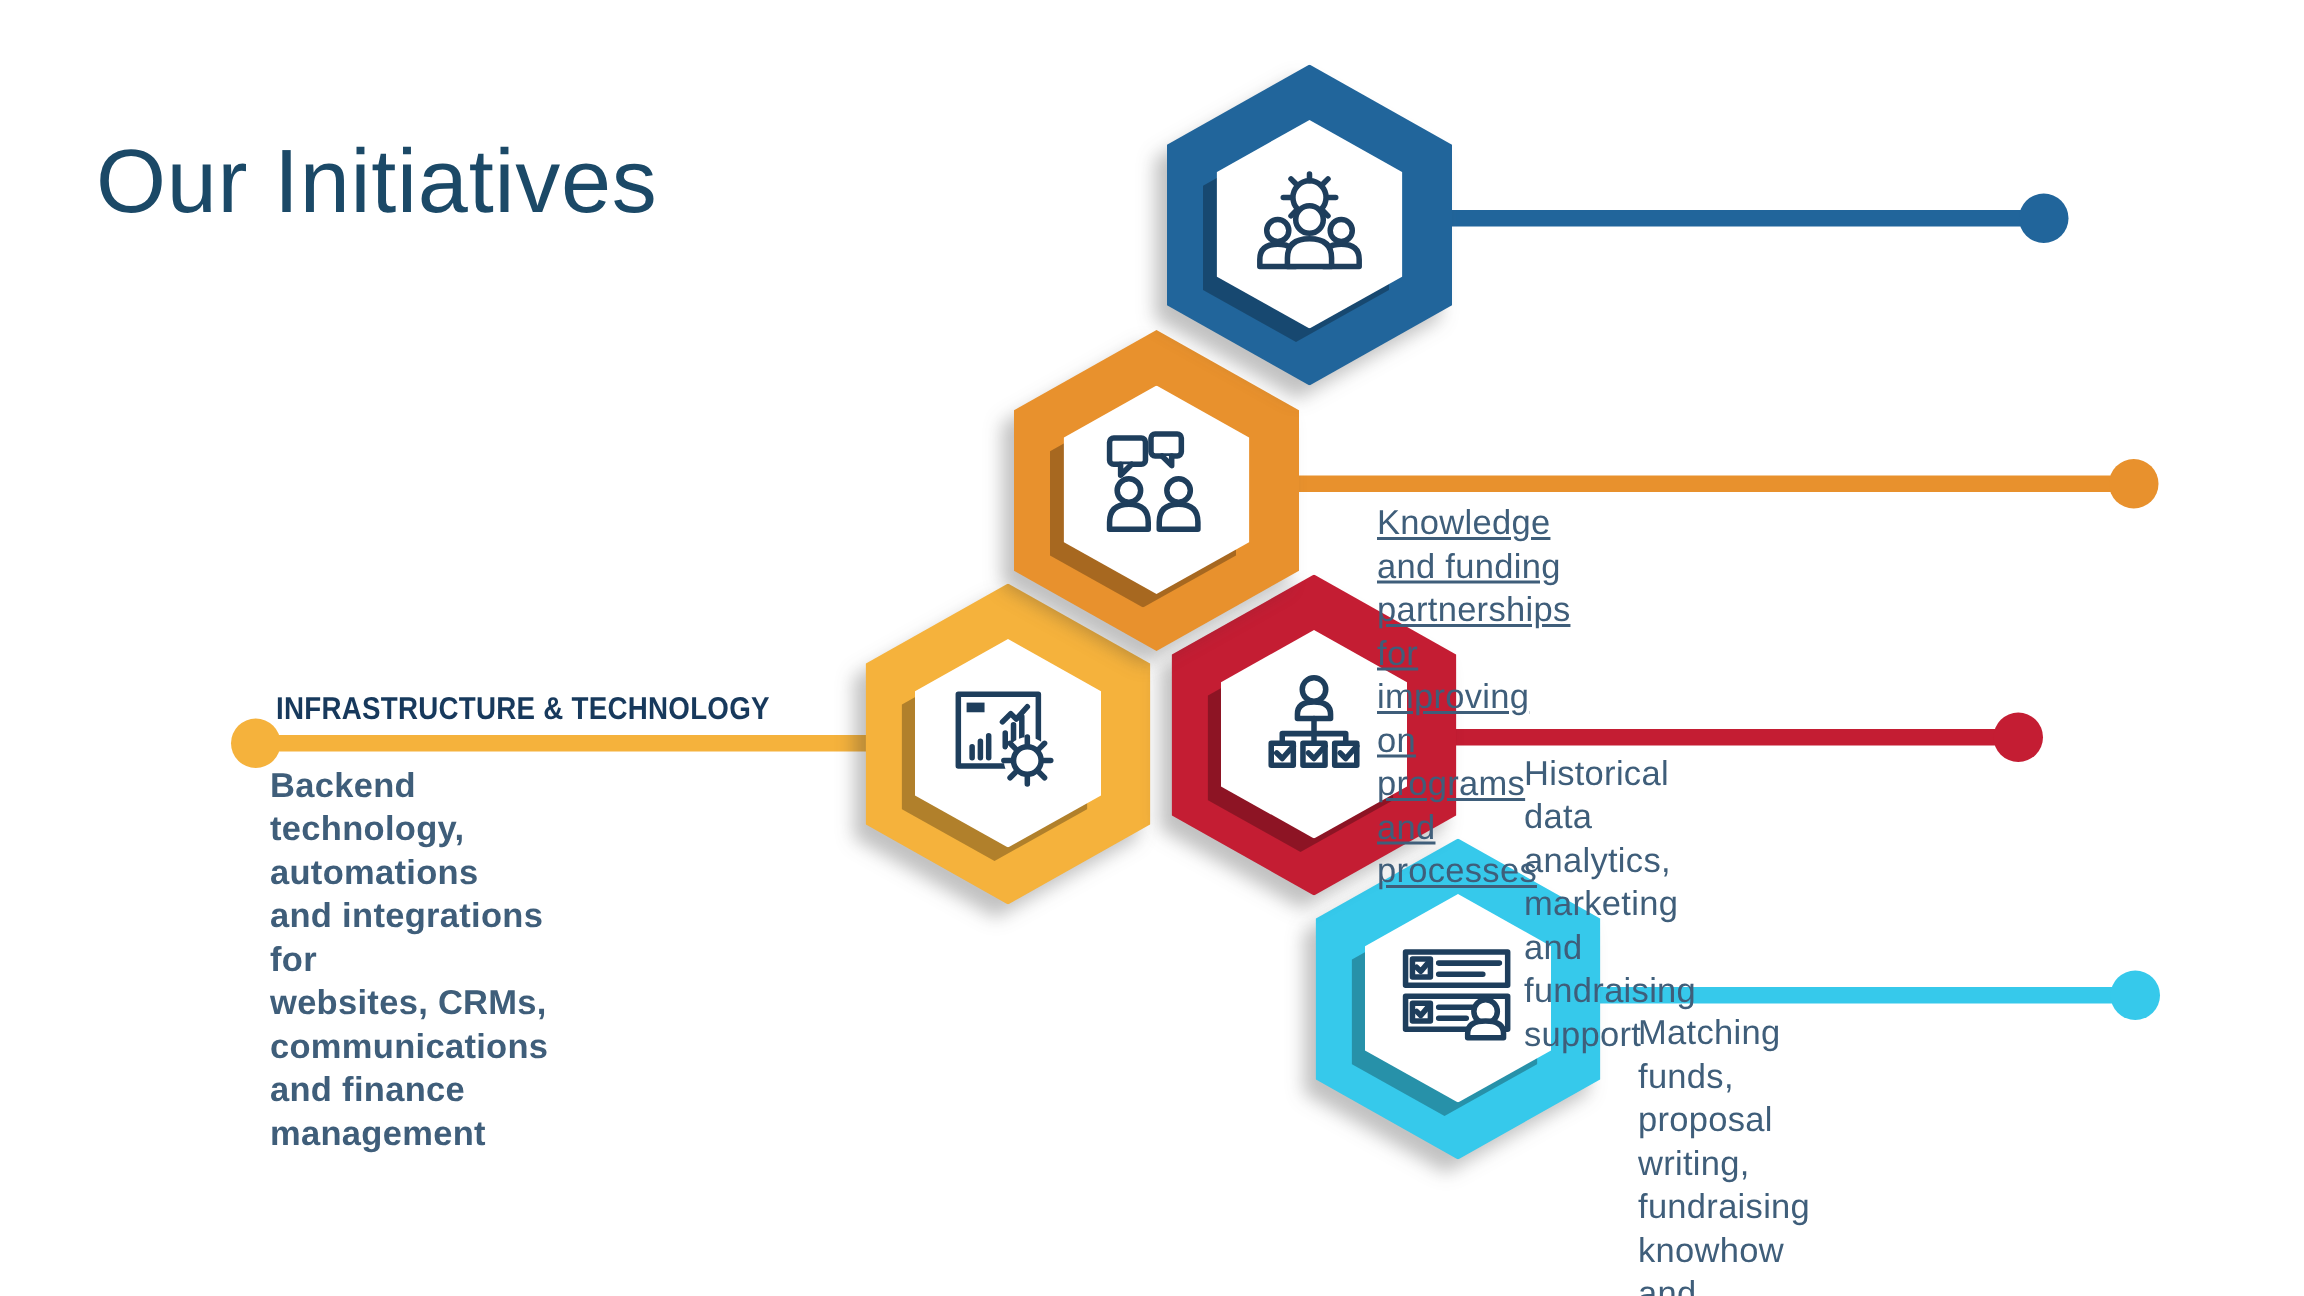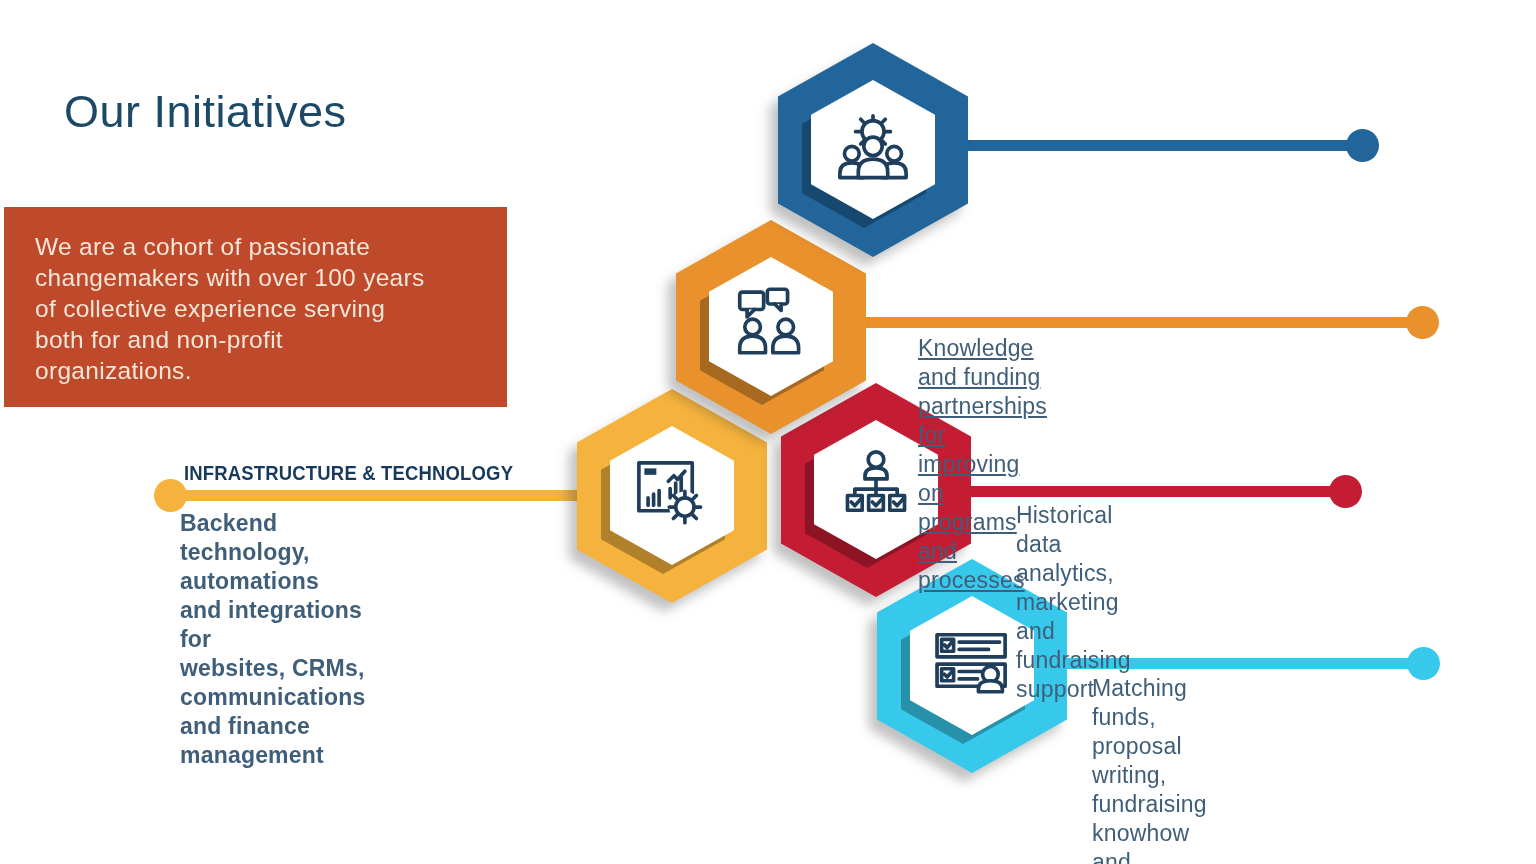--- a/index.html
+++ b/index.html
@@ -2,21 +2,21 @@
 <html><head>
 <meta charset="utf-8">
 <style>
   html,body{margin:0;padding:0;background:#e9e9e9;}
   .stage{
     position:relative;width:1536px;height:864px;background:#ffffff;
     overflow:hidden;font-family:"Liberation Sans",sans-serif;
   }
   
   .page-title{
-    position:absolute;left:64px;top:86px;font-size:45px;font-weight:500;
+    position:absolute;left:64px;top:86px;font-size:60px;font-weight:500;
     color:#1B4967;letter-spacing:.5px;
   }
   .page-subtitle{
     position:absolute;left:65px;top:139px;font-size:21px;font-weight:bold;
     color:#1B4967;letter-spacing:.2px;
   }
   
   .intro-box{
     position:absolute;left:4px;top:207px;width:503px;height:200px;
     background:#BF4A2B;box-sizing:border-box;padding:24px 20px 0 31px;
@@ -59,27 +59,20 @@
     white-space:pre-line;letter-spacing:.2px;
   }
 </style>
 </head>
 <body>
 
 <div class="stage">
 
   <div class="page-title">Our Initiatives</div>
 
-  <div class="intro-box">
-    <div class="intro-text">We are a cohort of passionate
-changemakers with over 100 years
-of collective experience serving
-both for and non-profit
-organizations.</div>
-  </div>
 
   <div class="initiative" style="z-index: 50; --c: #21659B;">
     <div class="connector" style="left:955px;top:140px;width:407px;"></div>
     <div class="dot" style="left:1346px;top:129px;"></div>
     <div class="hex" style="left:778px;top:43px;">
       <div class="hex-outer"></div>
       <div class="hex-shadow"></div>
       <div class="hex-inner">
         <svg class="icon" viewBox="0 0 100 100">
           <g fill="none" stroke="#1E3E5C" stroke-width="4" stroke-linecap="round" stroke-linejoin="round">

